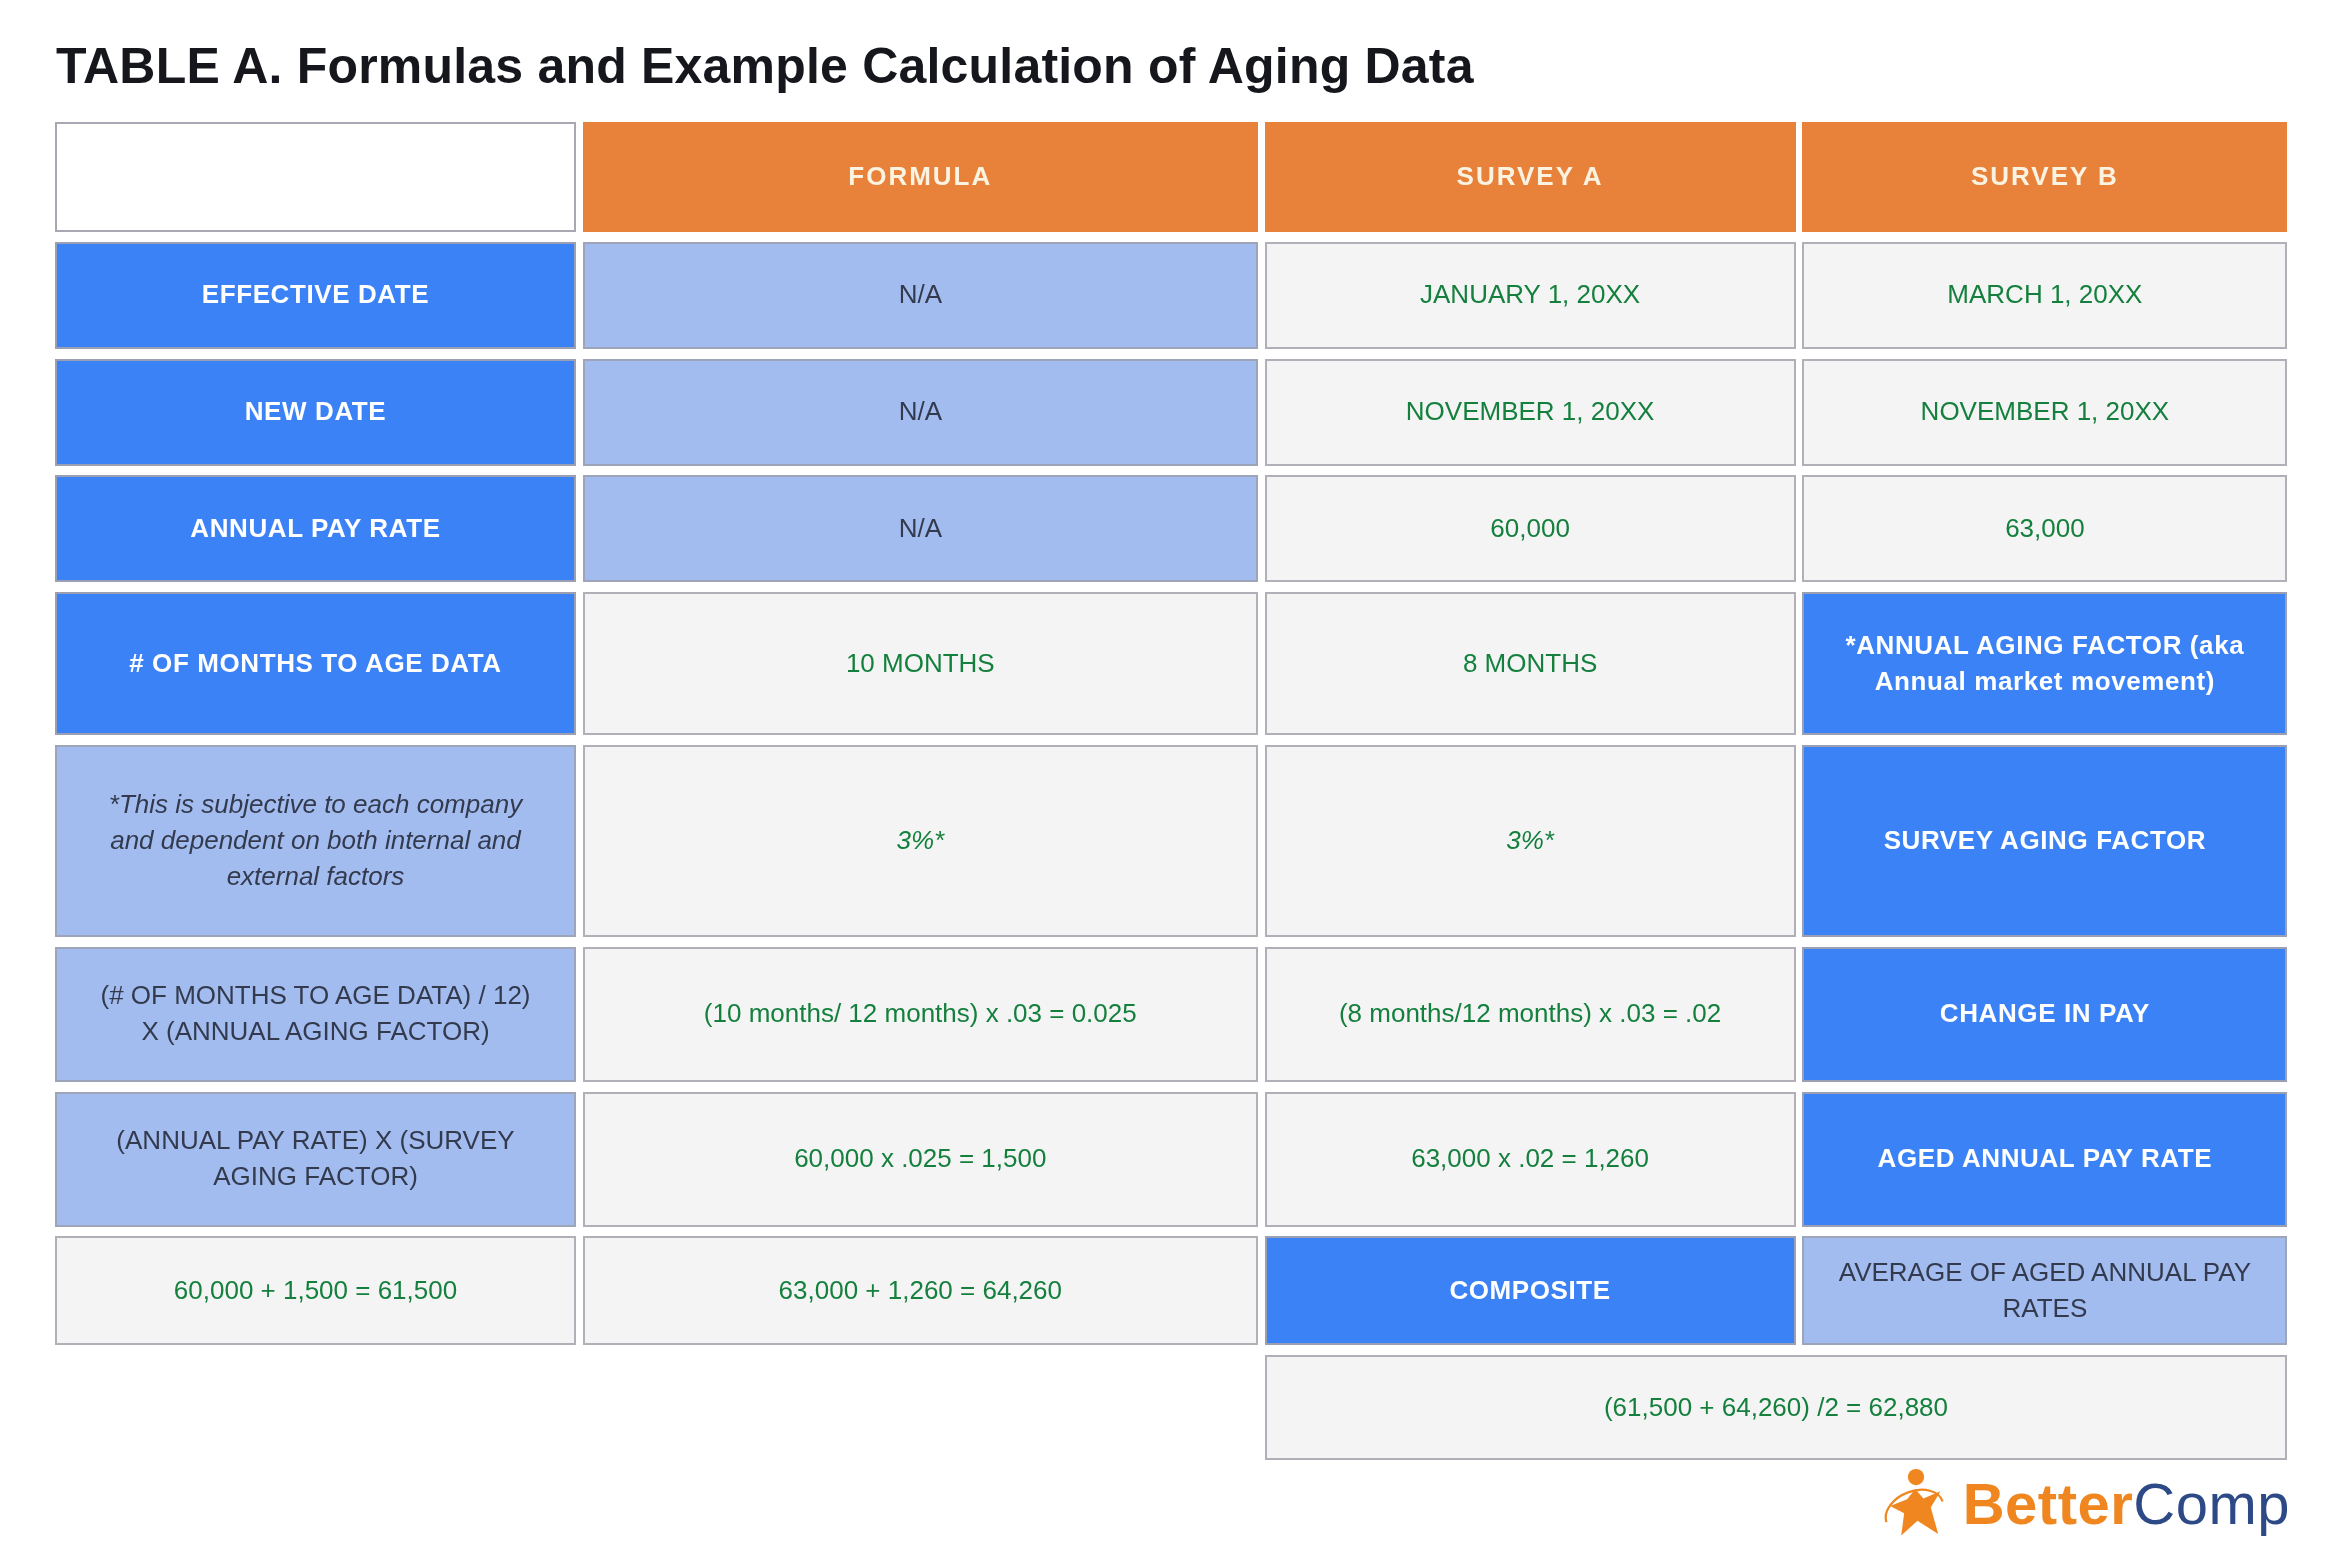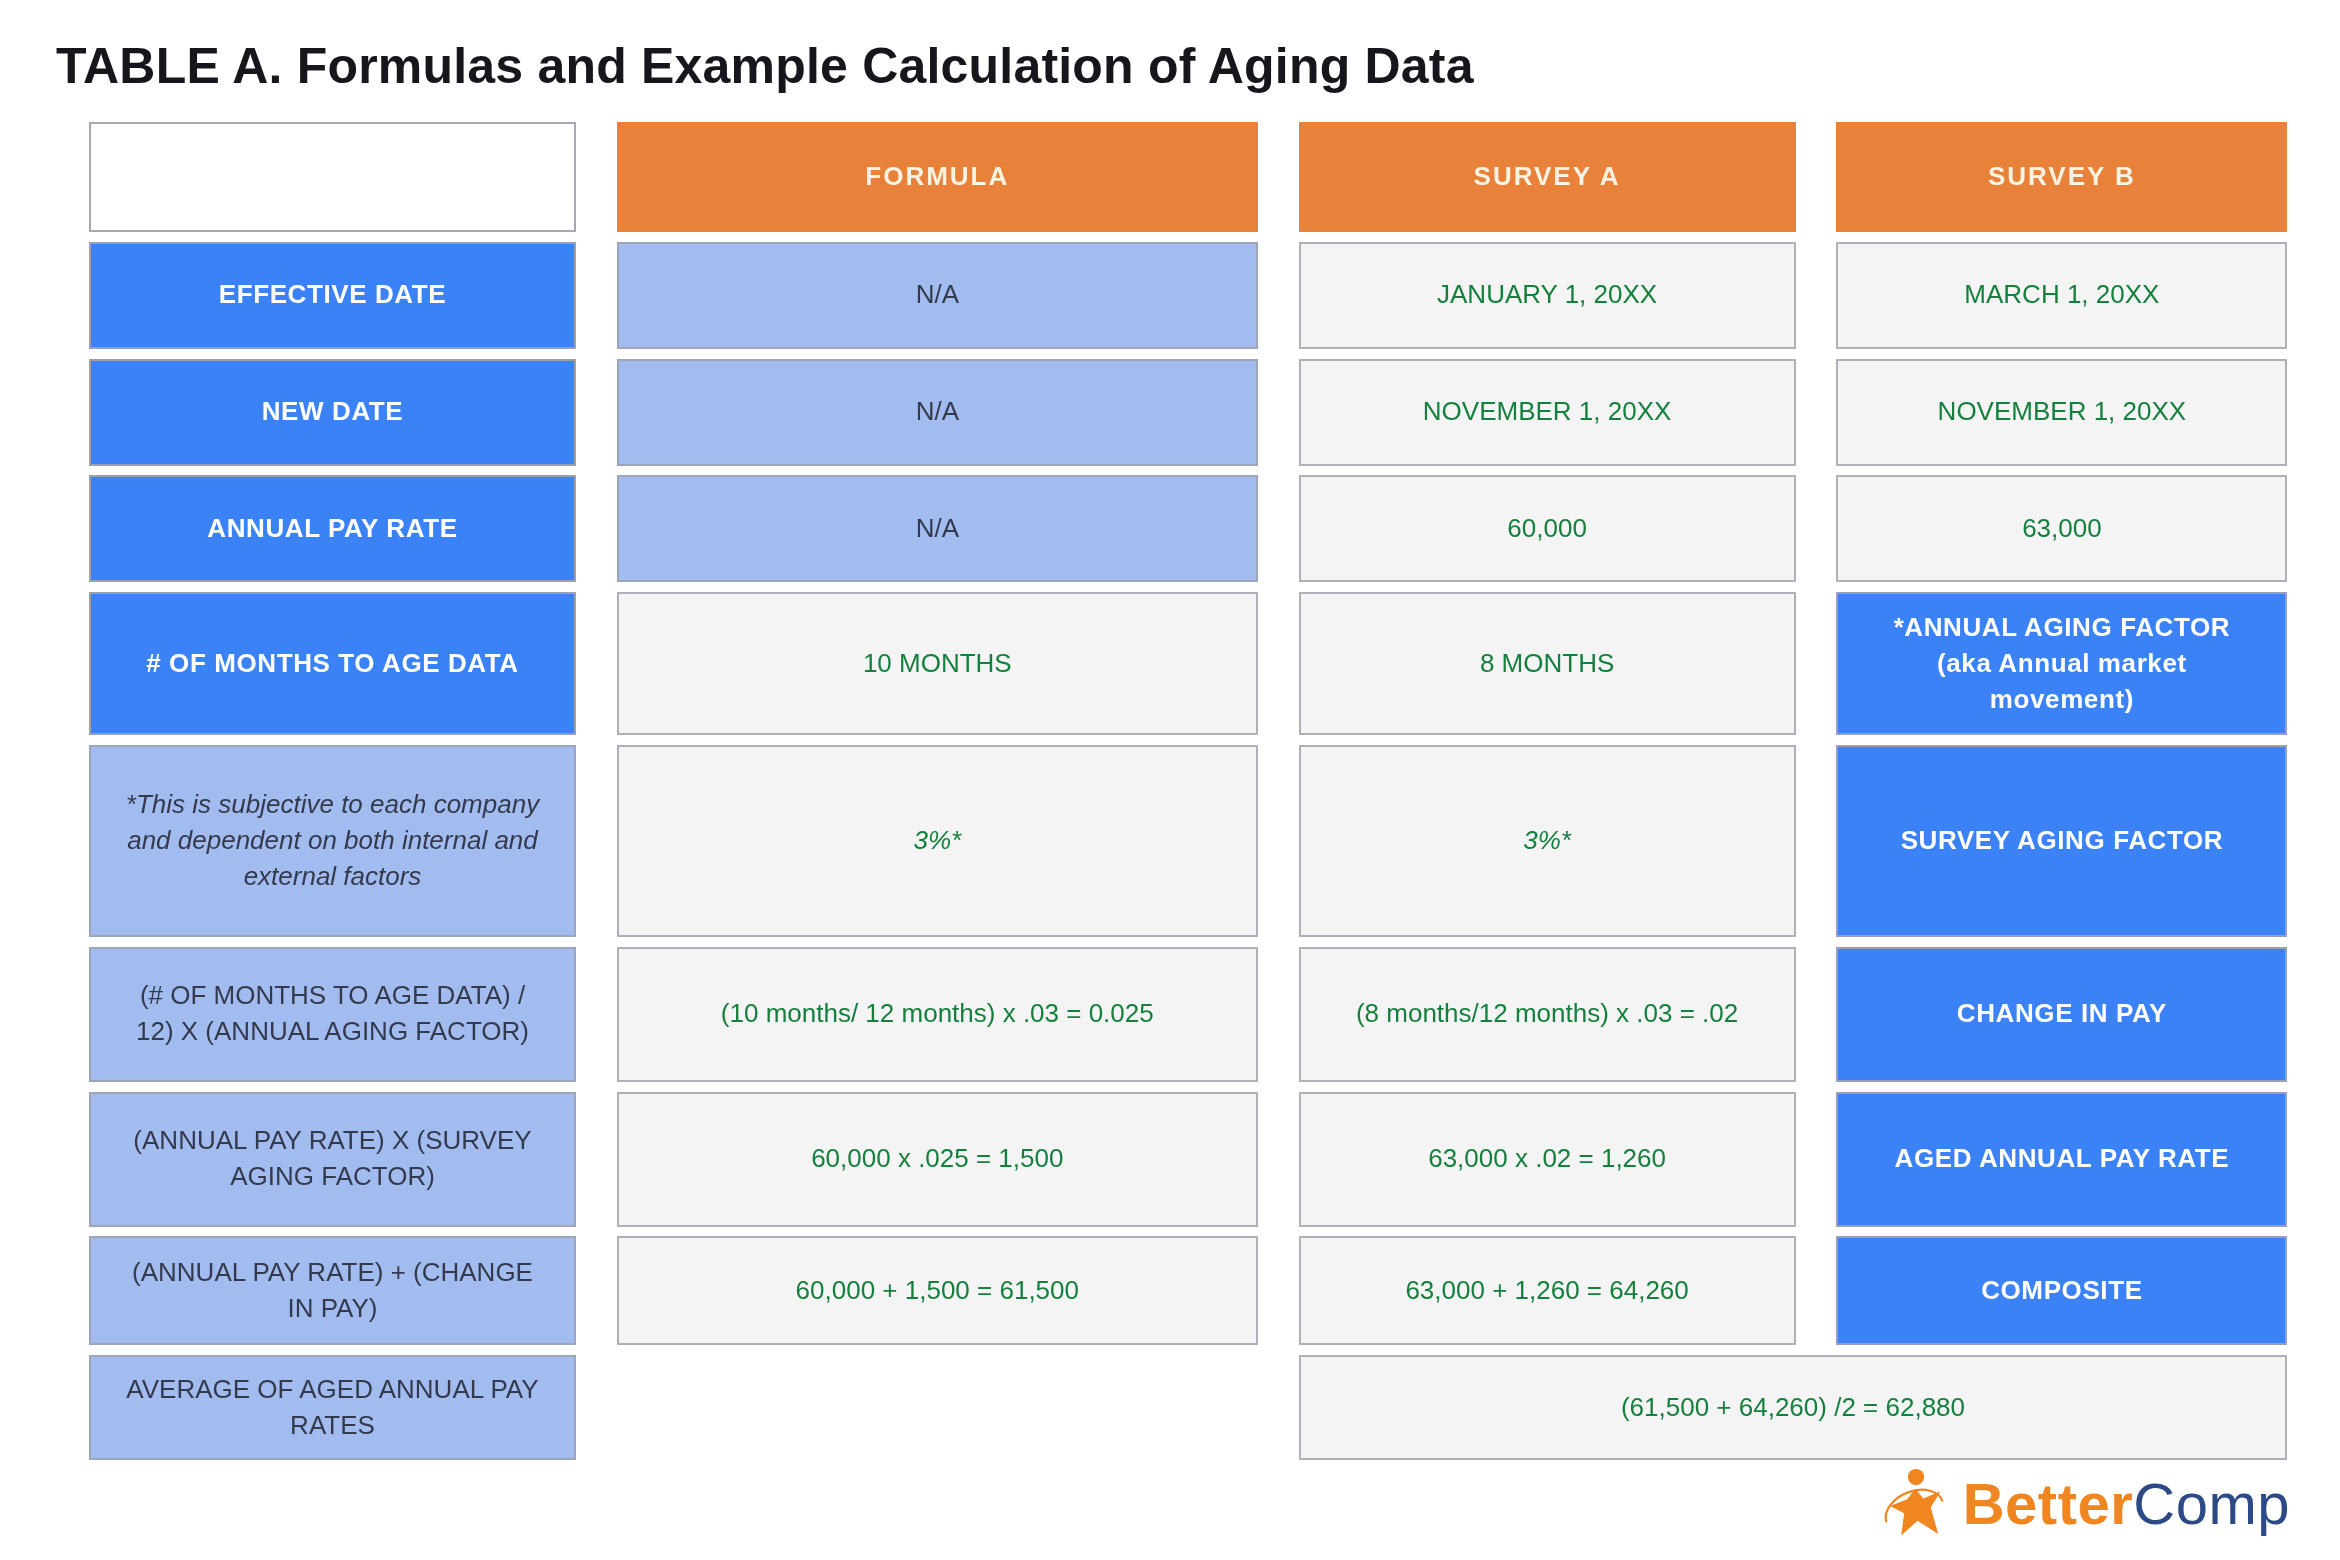--- a/index.html
+++ b/index.html
@@ -30,21 +30,20 @@
   }
   .cell {
     display: flex;
     align-items: center;
     justify-content: center;
     text-align: center;
     font-size: 26px;
     line-height: 1.38;
     box-sizing: border-box;
     padding: 7.8px 33px;
-    margin-left: 34px;
   }
   .cell-corner {
     background: #ffffff;
     border: 2px solid #a8a8b2;
   }
   .cell-header {
     background: #e8823b;
     color: #fbf3e2;
     font-weight: 700;
     letter-spacing: 2px;
@@ -125,21 +124,20 @@
   <div class="cell cell-formula">(# OF MONTHS TO AGE DATA) / 12)  X (ANNUAL AGING FACTOR)</div>
   <div class="cell cell-survey">(10 months/ 12 months) x .03 = 0.025</div>
   <div class="cell cell-survey">(8 months/12 months) x .03 = .02</div>
 
   <div class="cell cell-label">CHANGE IN PAY</div>
   <div class="cell cell-formula">(ANNUAL PAY RATE) X (SURVEY AGING FACTOR)</div>
   <div class="cell cell-survey">60,000 x .025 = 1,500</div>
   <div class="cell cell-survey">63,000 x .02 = 1,260</div>
 
   <div class="cell cell-label">AGED ANNUAL PAY RATE</div>
-  <div class="cell cell-formula">(ANNUAL PAY RATE) + (CHANGE IN PAY)</div>
   <div class="cell cell-survey">60,000 + 1,500 = 61,500</div>
   <div class="cell cell-survey">63,000 + 1,260 = 64,260</div>
 
   <div class="cell cell-label">COMPOSITE</div>
   <div class="cell cell-formula">AVERAGE OF AGED ANNUAL PAY RATES</div>
   <div class="cell cell-survey cell-merged">(61,500 + 64,260) /2 = 62,880</div>
 </div>
 
 <div class="logo">
   <svg class="logo-icon" viewBox="0 0 100 104" xmlns="http://www.w3.org/2000/svg" aria-hidden="true">

